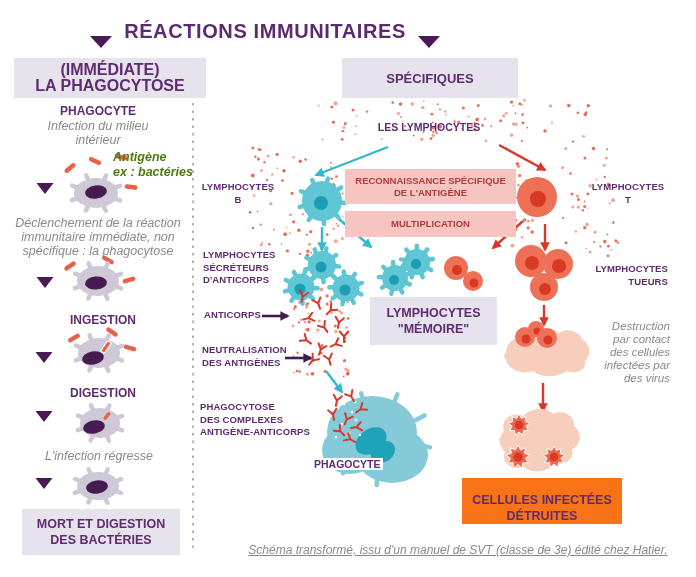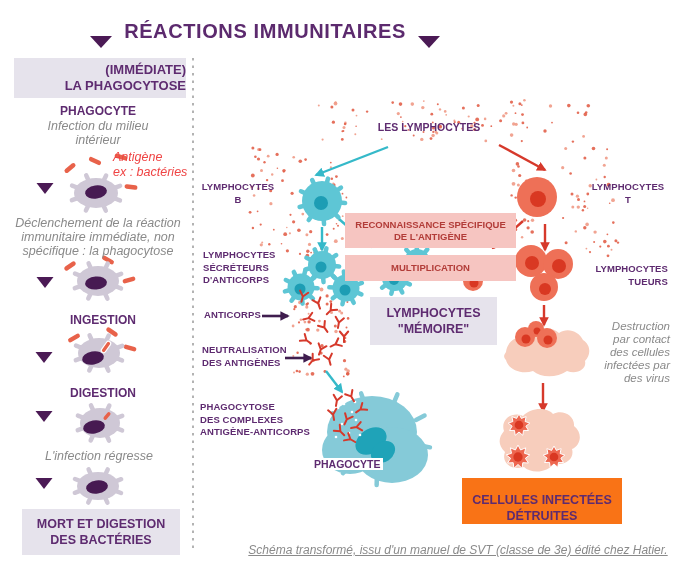--- a/index.html
+++ b/index.html
@@ -7,25 +7,25 @@
         font-family:"Liberation Sans",sans-serif;overflow:hidden;}
   #art{position:absolute;left:0;top:0;z-index:1;}
   .abs{position:absolute;z-index:2;}
   .ctr{text-align:center;}
   .rgt{text-align:right;}
   .title{font-size:20px;font-weight:bold;color:#5c2a6e;letter-spacing:0.6px;}
   .pb{color:#5e2b70;font-weight:bold;}
   .sl{color:#5e2b70;font-weight:bold;font-size:9.5px;line-height:12.5px;letter-spacing:0.1px;}
   .big{font-size:12px;line-height:14px;}
   .glabel{color:#8a8a8a;font-style:italic;font-size:12.5px;line-height:14px;}
-  .redlabel{color:#ef4444;font-style:italic;font-weight:normal;font-size:12.5px;line-height:15px;}
+  .redlabel{color:#4d7c0f;font-style:italic;font-weight:bold;font-size:12.5px;line-height:15px;}
   .box-gray{background:#e6e3ec;color:#5e2b70;font-weight:bold;display:flex;flex-direction:column;
             justify-content:center;text-align:center;}
   .box-pink{background:#f6c5c1;color:#b23c38;font-weight:bold;display:flex;flex-direction:column;
-            justify-content:center;text-align:center;font-size:9.5px;line-height:12px;margin-top:44px;}
+            justify-content:center;text-align:center;font-size:9.5px;line-height:12px;}
   .box-lightpink{background:#f97316;color:#5e2b70;font-weight:bold;display:flex;flex-direction:column;
             justify-content:flex-end;text-align:center;}
   .chip{background:#ffffff;padding:0 2px;}
   .cap{color:#8a8a8a;font-style:italic;font-size:12px;text-decoration:underline;}
 </style>
 </head>
 <body>
 
 <div class="page">
 
@@ -600,21 +600,21 @@
         <circle cx="518" cy="457" r="4.65" fill="#d93822"></circle>
       </g>
       <g>
         <polygon points="554.0,446.0 556.4,450.4 561.1,448.6 560.1,453.5 564.8,455.1 560.9,458.2 563.5,462.5 558.5,462.4 557.8,467.3 554.0,464.0 550.2,467.3 549.5,462.4 544.5,462.5 547.1,458.2 543.2,455.1 547.9,453.5 546.9,448.6 551.6,450.4 " fill="#ed6750" stroke="#fff" stroke-width="1"></polygon>
         <circle cx="554" cy="457" r="4.34" fill="#d93822"></circle>
       </g>
     </svg>
 
   <div class="abs title ctr" style="left:95px;top:20px;width:340px;text-align:center;">RÉACTIONS IMMUNITAIRES</div>
 
-  <div class="abs box-gray" style="left:14px;top:58px;width:172px;height:40px;font-size:13px;line-height:16px;align-items:flex-end;">
+  <div class="abs box-gray" style="left:14px;top:58px;width:192px;height:40px;font-size:16px;line-height:16px;">
     <div>(IMMÉDIATE)</div>
     <div>LA PHAGOCYTOSE</div>
   </div>
 
   <div class="abs pb ctr big" style="left:20px;top:104px;width:156px;">PHAGOCYTE</div>
 
   <div class="abs glabel ctr" style="left:20px;top:119px;width:156px;">
     <div>Infection du milieu</div>
     <div>intérieur</div>
   </div>
@@ -634,20 +634,23 @@
 
   <div class="abs pb ctr big" style="left:30px;top:386px;width:146px;">DIGESTION</div>
 
   <div class="abs glabel ctr" style="left:16px;top:449px;width:166px;">L'infection régresse</div>
 
   <div class="abs box-gray" style="left:22px;top:509px;width:158px;height:46px;font-size:12.5px;line-height:16px;">
     <div>MORT ET DIGESTION</div>
     <div>DES BACTÉRIES</div>
   </div>
 
+  <div class="abs box-gray" style="left:342px;top:58px;width:176px;height:40px;font-size:13px;">
+    <div>SPÉCIFIQUES</div>
+  </div>
 
   <div class="abs pb ctr" style="left:369px;top:121px;width:120px;font-size:10.5px;">LES LYMPHOCYTES</div>
 
   <div class="abs sl ctr" style="left:196px;top:181px;width:84px;">
     <div>LYMPHOCYTES</div>
     <div>B</div>
   </div>
 
   <div class="abs sl ctr" style="left:586px;top:181px;width:84px;">
     <div>LYMPHOCYTES</div>

